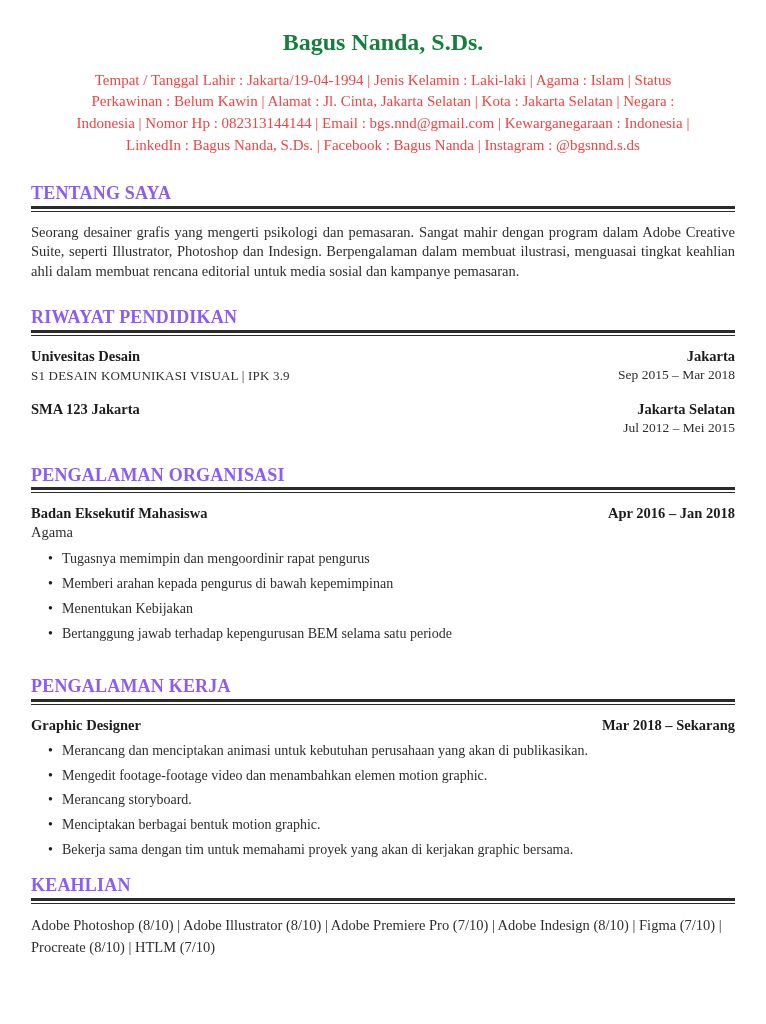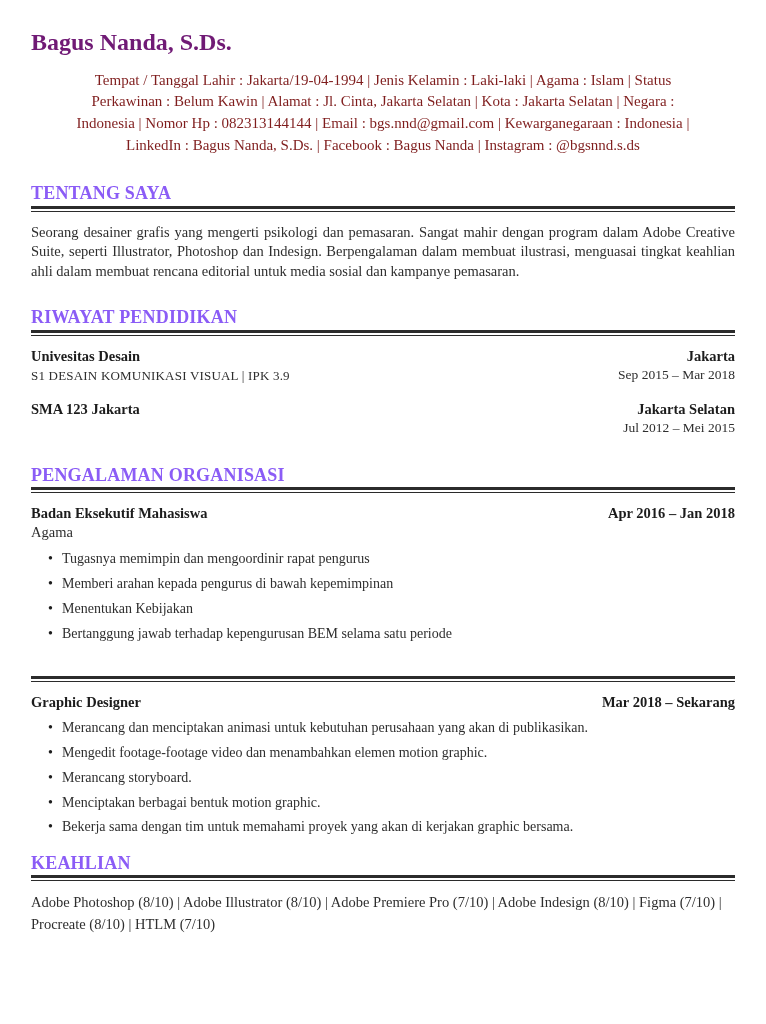--- a/index.html
+++ b/index.html
@@ -6,28 +6,29 @@
   .page {
     width: 766px; height: 1024px; box-sizing: border-box;
     padding: 26px 31px 40px 31px;
     background: #ffffff;
     font-family: "Liberation Serif", serif;
     color: #2e2e2e;
     overflow: hidden;
   }
   .name {
     margin: 2px 0 13px 0;
+    text-align: center;
     font-size: 24px; font-weight: bold; line-height: 1.2;
-    color: #701a75;
+    color: #15803d;
   }
   .contact {
     max-width: 618px; margin: 0 auto;
     text-align: center;
     font-size: 15px; line-height: 1.44;
-    color: #7f1d1d;
+    color: #ef4444;
   }
   .section { margin-top: 27px; }
   .sec-edu { margin-top: 26px; }
   .sec-org { margin-top: 28px; }
   .sec-work { margin-top: 33px; }
   .sec-skills { margin-top: 16px; }
   .section-title {
     margin: 0; font-size: 18px; font-weight: bold; line-height: 1.15;
     letter-spacing: 0.2px; color: #8b5cf6;
   }
@@ -111,20 +112,21 @@
       <ul class="bullets">
         <li>Tugasnya memimpin dan mengoordinir rapat pengurus</li>
         <li>Memberi arahan kepada pengurus di bawah kepemimpinan</li>
         <li>Menentukan Kebijakan</li>
         <li>Bertanggung jawab terhadap kepengurusan BEM selama satu periode</li>
       </ul>
     </div>
   </div>
 
   <div class="section sec-work">
+    <h2 class="section-title">PENGALAMAN KERJA</h2>
     <div class="rule"></div>
 
     <div>
       <div class="xp-head">
         <div class="bold-line">Graphic Designer</div>
         <div class="bold-line">Mar 2018 – Sekarang</div>
       </div>
       <ul class="bullets">
         <li>Merancang dan menciptakan animasi untuk kebutuhan perusahaan yang akan di publikasikan.</li>
         <li>Mengedit footage-footage video dan menambahkan elemen motion graphic.</li>

